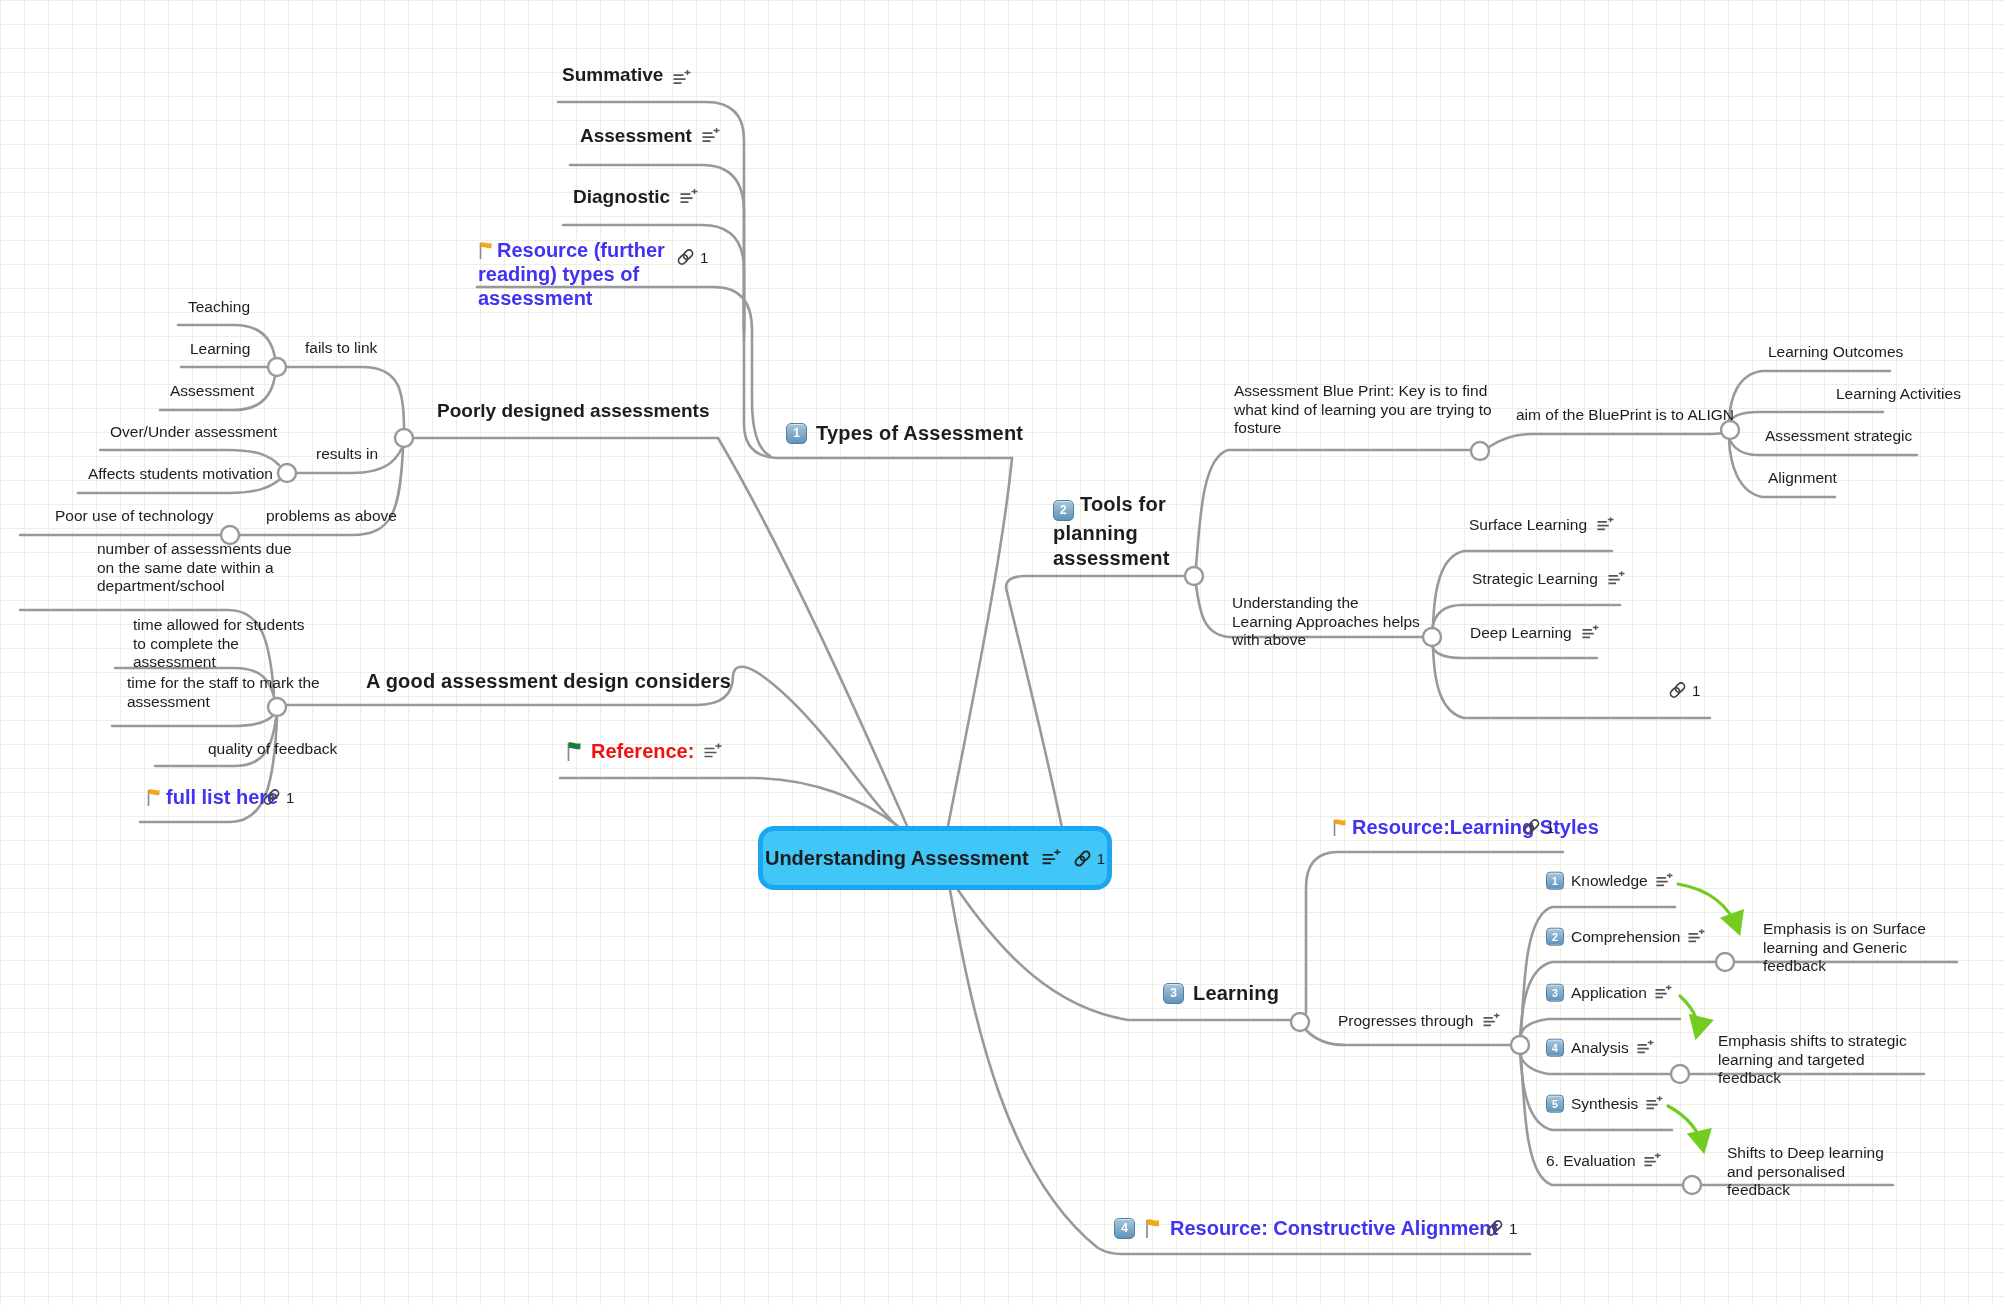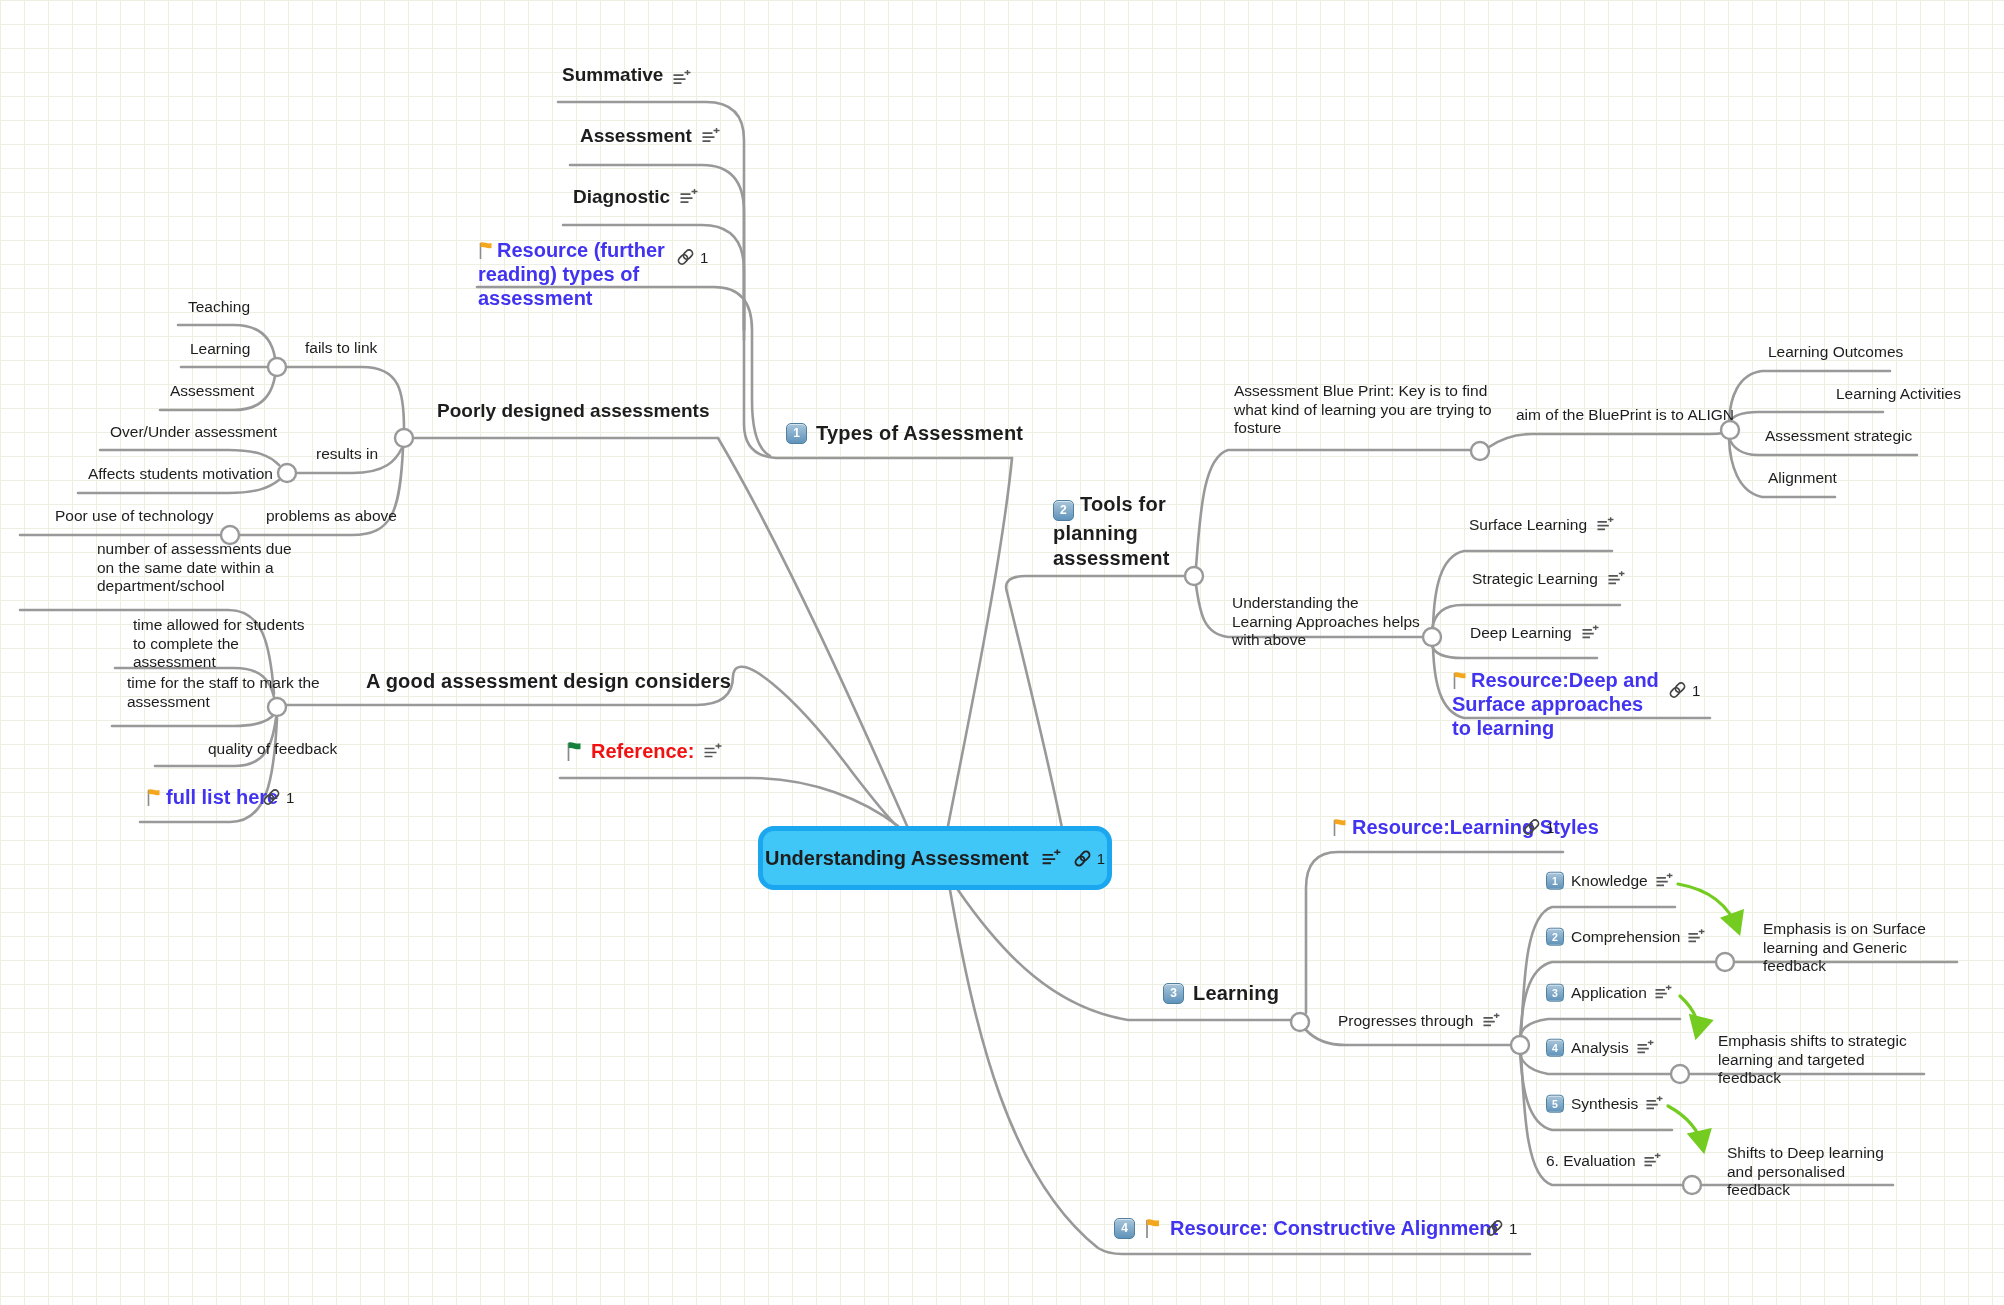--- a/index.html
+++ b/index.html
@@ -283,28 +283,20 @@
   </div>
   <div class="lbl cy row" style="left:1470px;top:633px;">
     <span>Deep Learning</span>
     <span class="icon">
         <svg width="18" height="16" viewBox="0 0 19 17">
           <path d="M1.5 5.5h10M1.5 9.5h12M1.5 13.5h8" stroke="#555" stroke-width="1.7"></path>
           <path d="M12.5 3h6M15.5 0.5v5" stroke="#555" stroke-width="1.5"></path>
         </svg>
       </span>
   </div>
-  <div class="lbl wrap" style="left:1452px;top:668px;width:215px;">
-    <span class="icon" style="vertical-align:-3px;margin-right:4px;">
-        <svg width="15" height="19" viewBox="0 0 15 19">
-          <path d="M2.5 2v16" stroke="#8b8b8b" stroke-width="1.6"></path>
-          <path d="M2.5 1.5 C6 0.3 9 3.3 13.5 2.1 L13.5 7 C9 8.2 6 5.2 2.5 6.4 Z" fill="#f4a61d"></path>
-        </svg>
-      </span><span class="blue">Resource:Deep and Surface approaches to learning</span>
-  </div>
   <div class="chip" style="left:1668px;top:690px;transform:translateY(-50%);">
     <span class="icon">
         <svg width="19" height="19" viewBox="0 0 19 19">
           <g fill="none" stroke="#444" stroke-width="1.7" transform="rotate(-45 9.5 9.5)">
             <rect x="1" y="6" width="10" height="7" rx="3.5"></rect>
             <rect x="8" y="6" width="10" height="7" rx="3.5"></rect>
           </g>
         </svg>
       </span>
     <span>1</span>

